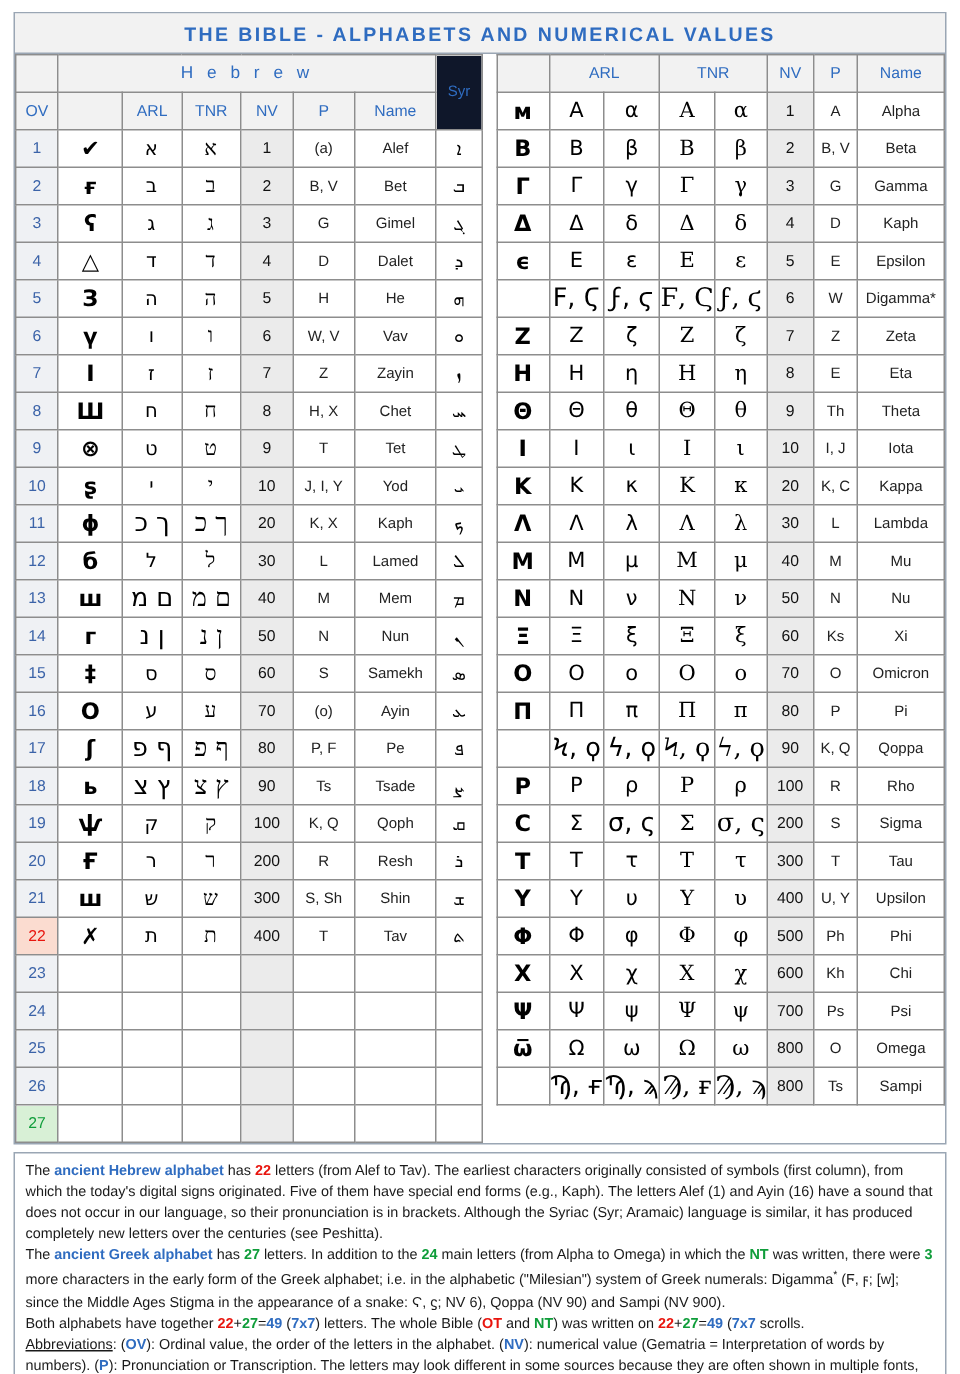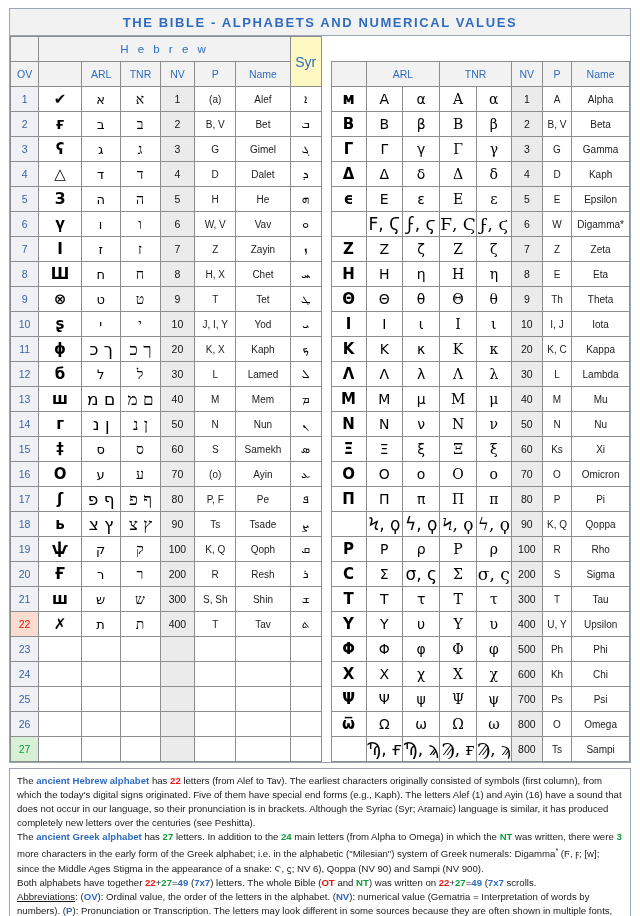--- a/index.html
+++ b/index.html
@@ -32,21 +32,21 @@
     color:#2f6cc0;
     font-weight:bold;
     font-size:13px;
     letter-spacing:1.6px;
     white-space:nowrap;
   }
 
   
   .tables{
     display:flex;
-    align-items:flex-end;
+    align-items:flex-start;
     background:#ffffff;
   }
   .gap{
     width:7px;
     background:#f0f0f0;
     border-left:1px solid #9aa6b4;
     border-right:1px solid #9aa6b4;
     flex:0 0 7px;
   }
   table.grid{
@@ -74,24 +74,24 @@
     height:22px;
   }
   .hdr{
     background:#f2f2f2;
     color:#2f6cc0;
     font-weight:bold;
     font-size:10.5px;
     height:22px;
   }
   .hdr-syr{
-    background:#fef9c3;
+    background:#0f172a;
     color:#2f6cc0;
     font-weight:bold;
-    font-size:14px;
+    font-size:10px;
   }
   .hdr-blank{background:#f2f2f2;}
 
   td.ov{
     background:#eff1f4;
     color:#3b63a8;
     font-size:10.5px;
     font-weight:bold;
   }
   td.ov.mark-red{background:#fbdcd0;color:#e8150e;}

